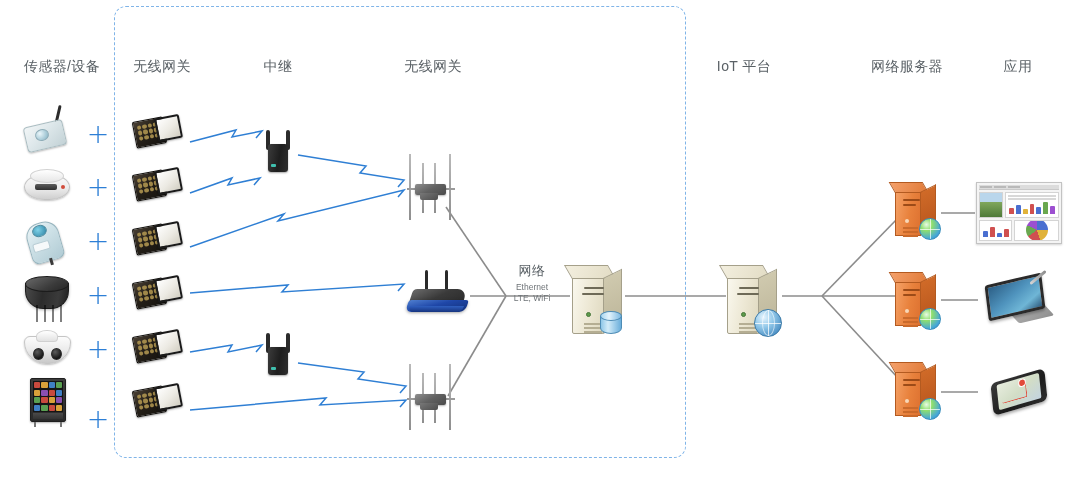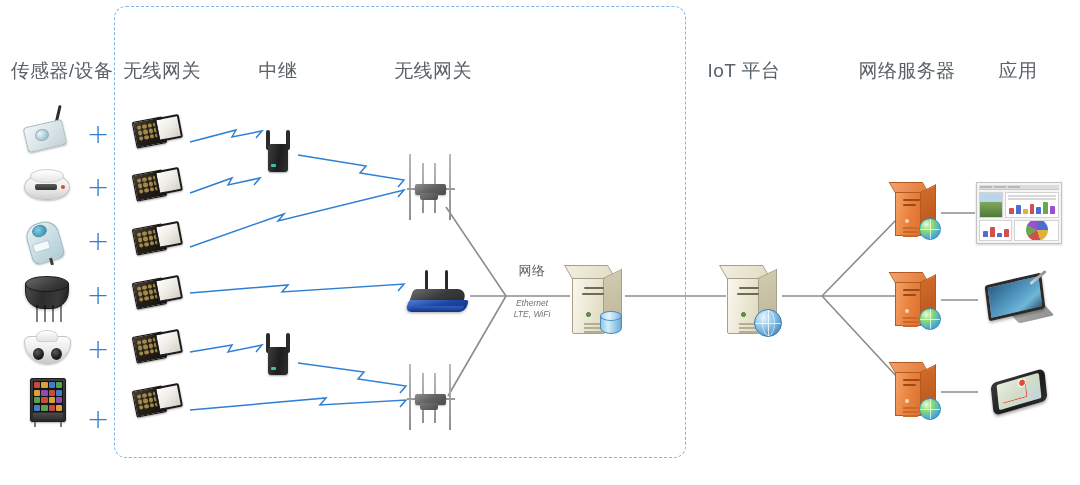--- a/index.html
+++ b/index.html
@@ -38,21 +38,21 @@
   }
   .system-title .tm {
     font-size: 10px;
     vertical-align: super;
   }
 
   
   .col-head {
     position: absolute;
     top: 58px;
-    font-size: 19px;
+    font-size: 14px;
     color: #5a6166;
     white-space: nowrap;
     transform: translateX(-50%);
     letter-spacing: .4px;
   }
 
   
   #links {
     position: absolute; left: 0; top: 0;
     width: 1080px; height: 485px;
@@ -575,21 +575,21 @@
   .net-label {
     position: absolute;
     transform: translateX(-50%);
     text-align: center;
     white-space: nowrap;
   }
   .net-label .nl-main {
     font-size: 13px; color: #5a6166; letter-spacing: .5px;
   }
   .net-label .nl-sub {
-    font-size: 8.5px; color: #6f7478; line-height: 1.35; margin-top: 18px; font-style: italic;
+    font-size: 8.5px; color: #6f7478; line-height: 1.35; margin-top: 2px;
   }
 </style>
 </head>
 <body>
 
 <div id="stage">
 
   <div class="system-box"></div>
 
   <div class="col-head" style="left:62px">传感器/设备</div>

